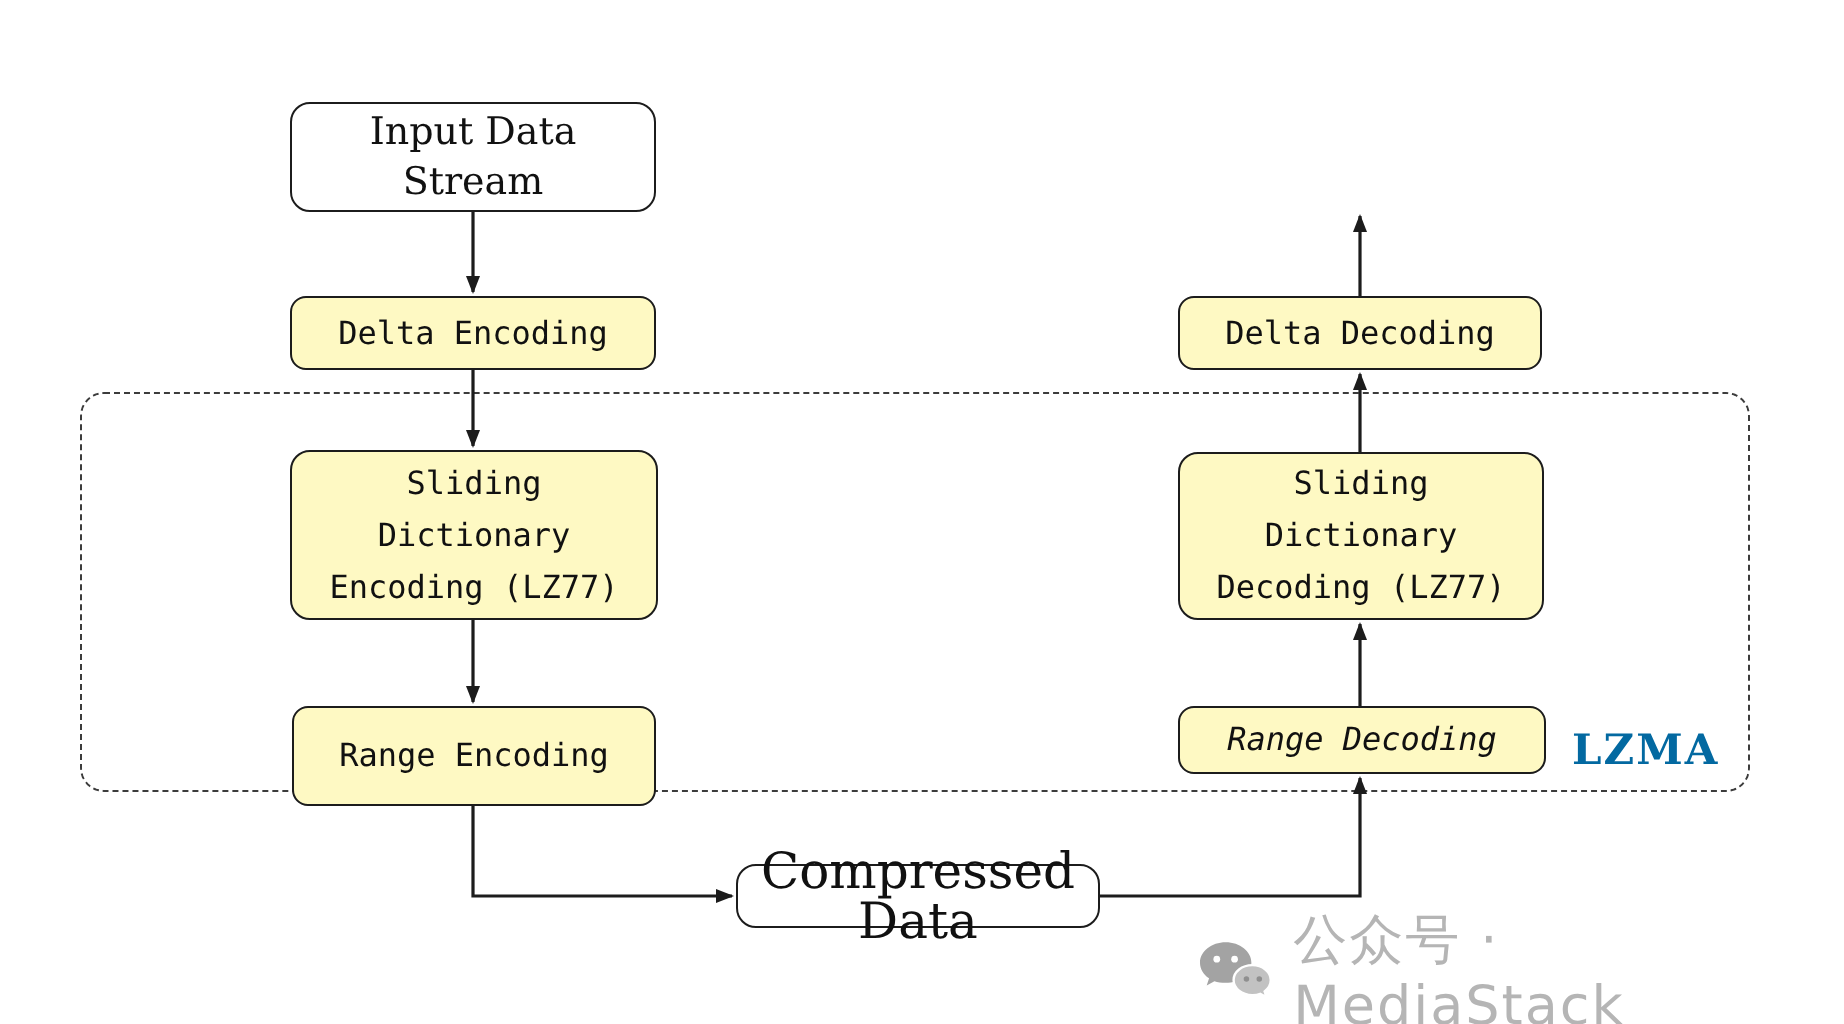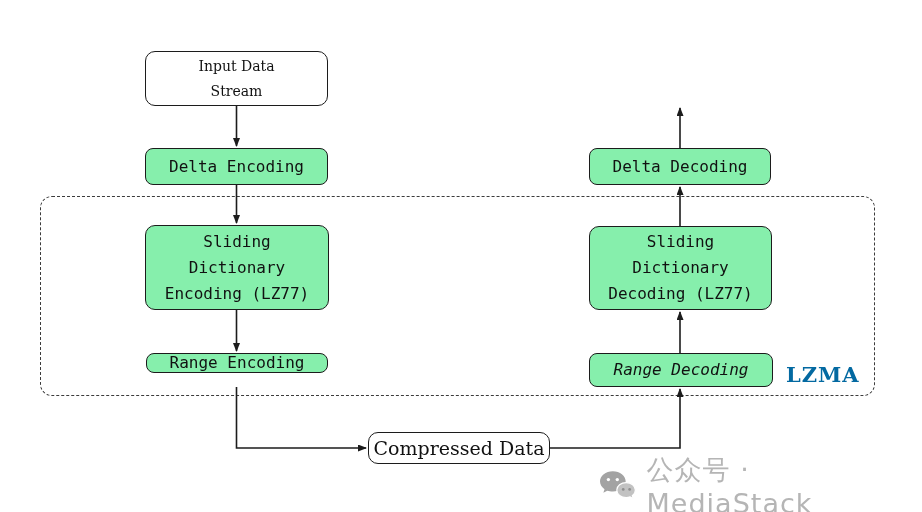--- a/index.html
+++ b/index.html
@@ -41,39 +41,39 @@
     justify-content:center;
     text-align:center;
     white-space:pre-line;
     color:#111;
     border:1.6px solid #1c1c1c;
   }
   .node.white{
     background:#ffffff;
     border-radius:10px;
     font-family:"DejaVu Serif", serif;
-    font-size:14px;
+    font-size:19px;
     line-height:25px;
   }
   .node.gray{
-    background:#86efac;
+    background:#fef9c3;
     border-radius:8px;
     font-family:"DejaVu Sans Mono", monospace;
     font-size:16px;
     line-height:26px;
   }
   #node-input            {left:145px;top:51px; width:183px;height:55px;}
   #node-delta-encoding   {left:145px;top:148px;width:183px;height:37px;}
   #node-sliding-encoding {left:145px;top:225px;width:184px;height:85px;border-radius:10px;}
-  #node-range-encoding   {left:146px;top:353px;width:182px;height:20px;text-align:right;}
+  #node-range-encoding   {left:146px;top:353px;width:182px;height:50px;text-align:right;}
   #node-uncompressed     {left:589px;top:51px; width:182px;height:55px;}
   #node-delta-decoding   {left:589px;top:148px;width:182px;height:37px;}
   #node-sliding-decoding {left:589px;top:226px;width:183px;height:84px;border-radius:10px;}
   #node-range-decoding   {left:589px;top:353px;width:184px;height:34px;font-style:italic;}
-  #node-compressed       {left:368px;top:432px;width:182px;height:32px;font-size:19px;}
+  #node-compressed       {left:368px;top:432px;width:182px;height:32px;font-size:25px;}
   
   .watermark{
     position:absolute;
     left:599px;top:452px;
     display:flex;
     align-items:center;
     gap:10px;
     z-index:3;
     color:#b5b5b5;
     font-family:"DejaVu Sans", "Liberation Sans", sans-serif;

